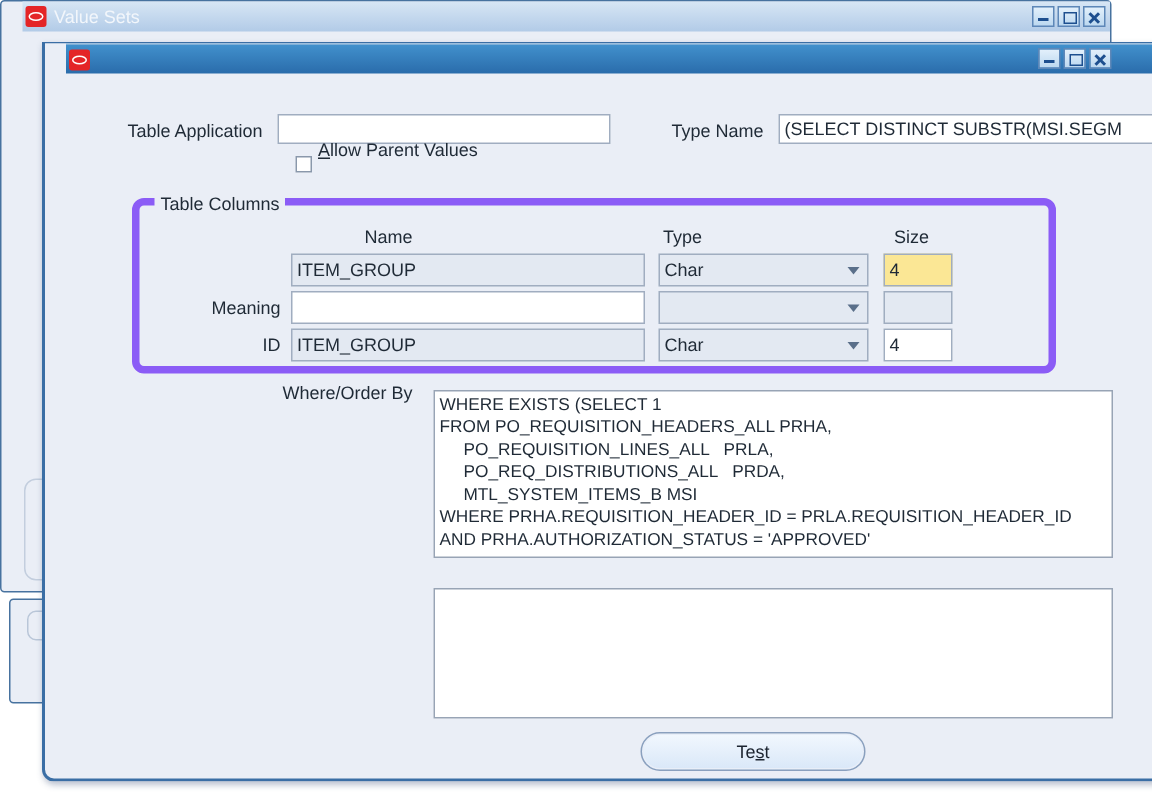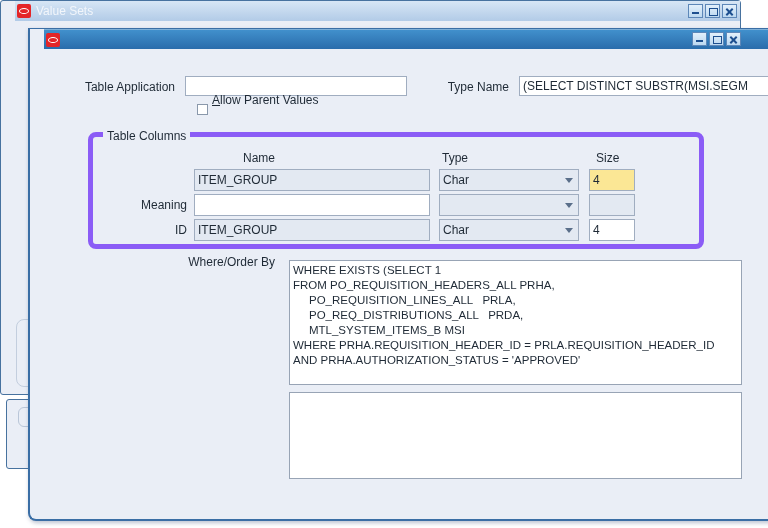--- a/index.html
+++ b/index.html
@@ -155,23 +155,24 @@
 
   <span class="label" style="left:60px;top:194px;width:97px;">ID</span>
   <input class="field ro" style="left: 164px; top: 190px; width: 236px; height: 22px;" value="ITEM_GROUP">
   <div class="dd" style="left:409px;top:190px;width:140px;height:22px;">
     <span class="dd-value">Char</span>
     <span class="dd-arrow"></span>
   </div>
   <input class="field" style="left: 559px; top: 190px; width: 46px; height: 22px;" value="4">
 
   <span class="label" style="left:120px;top:226px;width:125px;">Where/Order By</span>
-  <textarea class="ta" style="left: 259px; top: 231px; width: 453px; height: 125px;">WHERE EXISTS (SELECT 1
+  <textarea class="ta" style="left: 259px; top: 231px; width: 453px; height: 112px;">WHERE EXISTS (SELECT 1
 FROM PO_REQUISITION_HEADERS_ALL PRHA,
      PO_REQUISITION_LINES_ALL   PRLA,
      PO_REQ_DISTRIBUTIONS_ALL   PRDA,
      MTL_SYSTEM_ITEMS_B MSI
 WHERE PRHA.REQUISITION_HEADER_ID = PRLA.REQUISITION_HEADER_ID
 AND PRHA.AUTHORIZATION_STATUS = 'APPROVED'</textarea>
 
   <textarea class="ta" style="left: 259px; top: 363px; width: 453px; height: 87px;"></textarea>
 
+  <button class="btn-test"><span>Te</span><span class="mnemonic">s</span><span>t</span></button>
 </div>
 
 </body></html>

